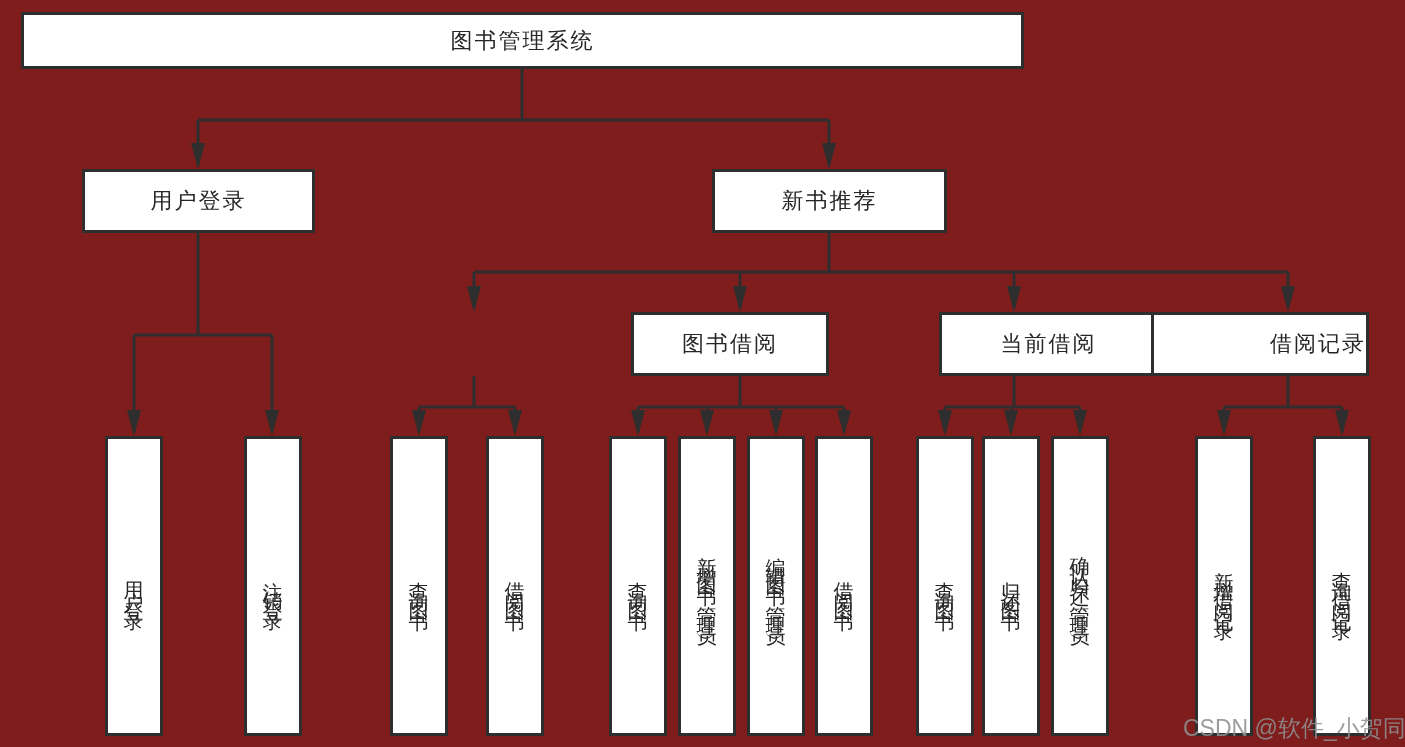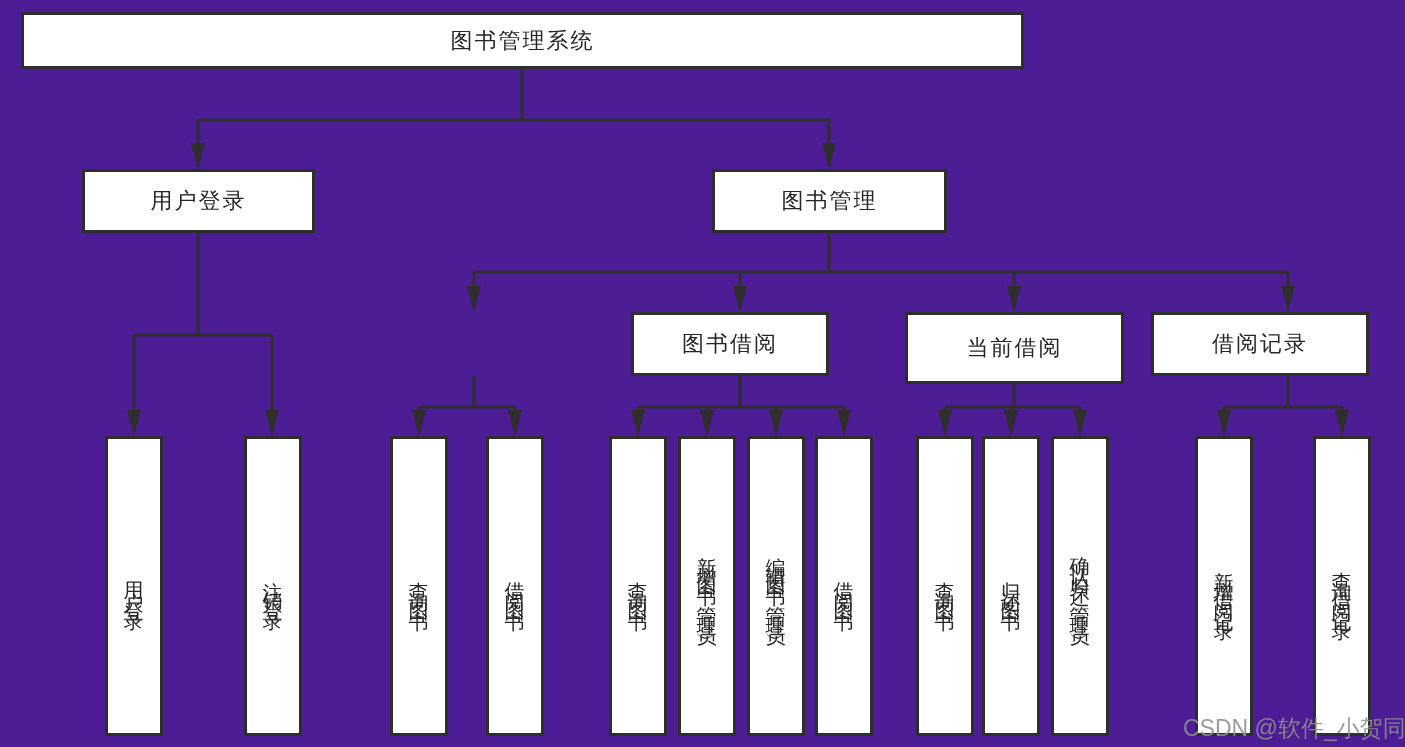--- a/index.html
+++ b/index.html
@@ -1,20 +1,20 @@
 <!DOCTYPE html>
 <html><head>
 <meta charset="utf-8">
 <style>
   html, body { margin: 0; padding: 0; background: #ffffff; }
   .canvas {
     position: relative;
     width: 1405px;
     height: 747px;
-    background: #4c1d95;
+    background: #7f1d1d;
     font-family: "Liberation Sans", "DejaVu Sans", sans-serif;
     overflow: hidden;
   }
   .connectors {
     position: absolute;
     left: 0; top: 0;
     width: 1405px; height: 747px;
   }
   .node {
     position: absolute;
@@ -109,30 +109,30 @@
   </svg>
 
   <div class="node h-node root">
     <span>图书管理系统</span>
   </div>
 
   <div class="node h-node" style="left:82px; top:169px; width:233px; height:64px;">
     <span>用户登录</span>
   </div>
   <div class="node h-node" style="left:712px; top:169px; width:235px; height:64px;">
-    <span>图书管理</span>
+    <span>新书推荐</span>
   </div>
 
   <div class="node h-node" style="left:631px; top:312px; width:198px; height:64px;">
     <span>图书借阅</span>
   </div>
-  <div class="node h-node" style="left:905px; top:312px; width:219px; height:72px;text-align:right;">
+  <div class="node h-node" style="left:939px; top:312px; width:219px; height:64px;text-align:right;">
     <span>当前借阅</span>
   </div>
-  <div class="node h-node" style="left:1151px; top:312px; width:218px; height:64px;">
+  <div class="node h-node" style="left:1151px; top:312px; width:218px; height:64px;justify-content:flex-end;">
     <span>借阅记录</span>
   </div>
 
   <div class="node v-node" style="left:105px;">
     <span>用户登录</span>
   </div>
   <div class="node v-node" style="left:244px;">
     <span>注销登录</span>
   </div>
   <div class="node v-node" style="left:390px;">

